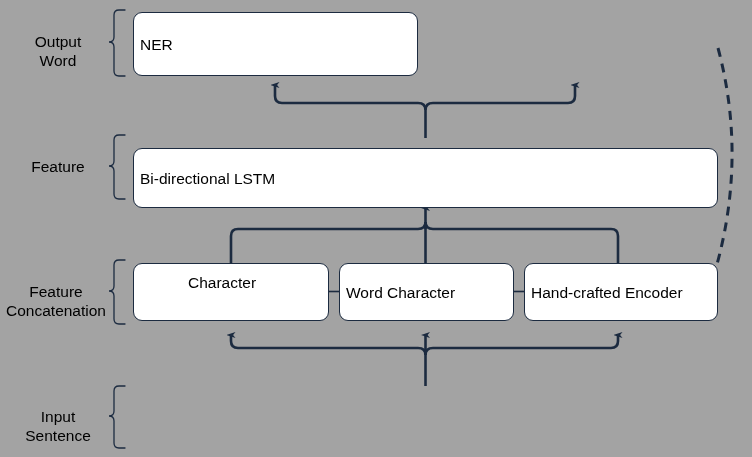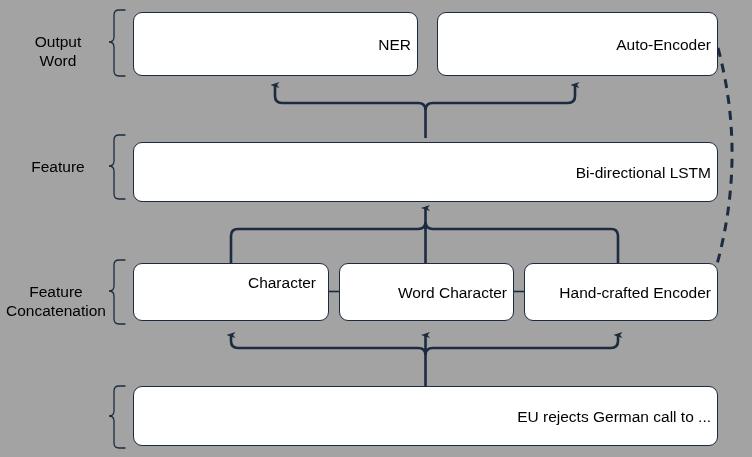--- a/index.html
+++ b/index.html
@@ -35,21 +35,21 @@
     white-space: nowrap;
   }
   .node-box {
     position: absolute;
     box-sizing: border-box;
     border: 1.4px solid #1c2b40;
     border-radius: 9px;
     background: #ffffff;
     display: flex;
     align-items: center;
-    justify-content: flex-end;
+    justify-content: flex-start;
     text-align: center;
     color: #000000;
     font-size: 15.5px;
     line-height: 19px;
     font-family: "Liberation Sans", sans-serif;
   }
   .node-box span {
     display: block;
     padding: 0 6px;
   }
@@ -108,44 +108,42 @@
 
   <div class="layer-label" style="left: 12px; top: 157px; width: 92px;">
     <div>Feature</div>
   </div>
 
   <div class="layer-label" style="left: 0px; top: 282px; width: 112px;">
     <div>Feature</div>
     <div>Concatenation</div>
   </div>
 
+  <div class="layer-label" style="left: 10px; top: 407px; width: 96px;">
+    <div>Input</div>
+    <div>Sentence</div>
+  </div>
 
   <div class="node-box" style="left: 133px; top: 12px; width: 285px; height: 64px;">
     <span>NER</span>
   </div>
 
-  <div class="node-box" style="left: 437px; top: 12px; width: 281px; height: 64px;">
-    <span>Auto-Encoder</span>
-  </div>
 
-  <div class="node-box" style="left: 133px; top: 142px; width: 585px; height: 60px; padding-left: 44px;">
+  <div class="node-box" style="left: 133px; top: 148px; width: 585px; height: 60px;">
     <span>Bi-directional LSTM</span>
   </div>
 
-  <div class="node-box" style="left: 133px; top: 263px; width: 196px; height: 58px;">
+  <div class="node-box" style="left: 133px; top: 263px; width: 196px; height: 58px; padding-left: 42px;">
     <span>
       <span>Character</span><br>
     </span>
   </div>
 
   <div class="node-box" style="left: 339px; top: 263px; width: 175px; height: 58px;">
     <span>Word Character</span>
   </div>
 
   <div class="node-box" style="left: 524px; top: 263px; width: 194px; height: 58px;">
     <span>Hand-crafted Encoder</span>
   </div>
 
-  <div class="node-box" style="left: 133px; top: 386px; width: 585px; height: 60px;">
-    <span>EU rejects German call to ...</span>
-  </div>
 
 </div>
 
 </body></html>

